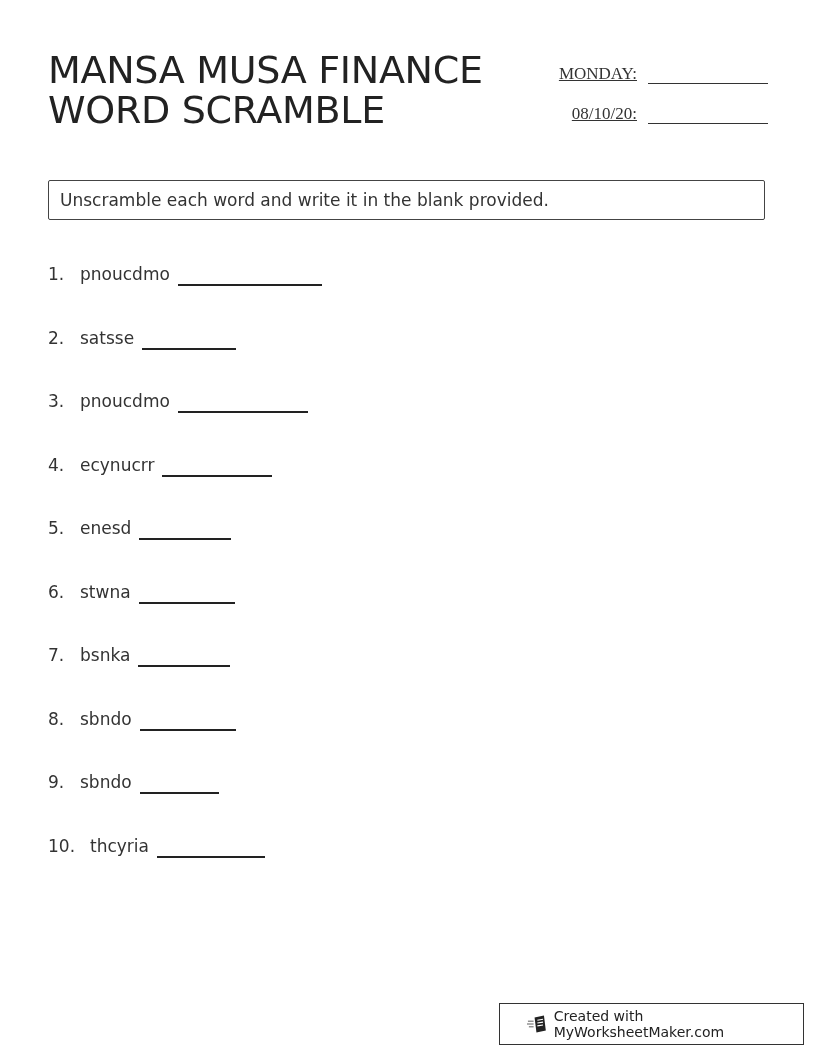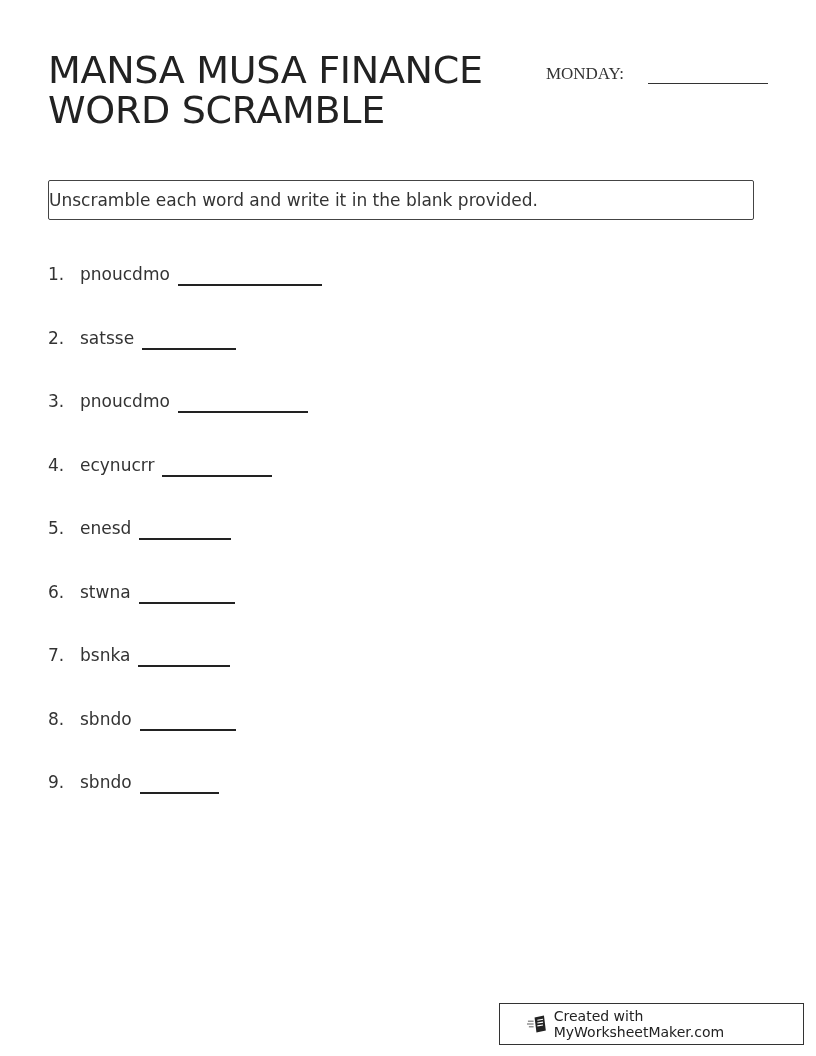--- a/index.html
+++ b/index.html
@@ -4,44 +4,48 @@
 <style>
   html, body { margin: 0; padding: 0; background: #ffffff; }
   body { width: 816px; height: 1056px; position: relative; overflow: hidden;
          font-family: "DejaVu Sans", sans-serif; color: #2a2a2a; }
   .title { position: absolute; left: 48px; top: 50px; width: 480px;
            font-size: 38px; line-height: 40px; font-weight: normal; color: #222;
            letter-spacing: -0.3px; margin: 0; }
   .meta { position: absolute; top: 52px; right: 48px; width: 240px;
           font-family: "Liberation Serif", serif; font-size: 17px; color: #333; }
   .meta-row { display: flex; justify-content: flex-end; align-items: flex-end; height: 32px; margin-bottom: 8px; }
-  .meta-label { margin-right: 24px; }
+  .meta-label { margin-right: 11px; text-decoration: underline; }
   .meta-line { width: 120px; border-bottom: 1.3px solid #333; height: 22px; }
   .instructions { position: absolute; left: 48px; top: 180px; width: 704px; height: 38px;
                   border: 1.3px solid #444; border-radius: 2px; box-sizing: content-box;
-                  font-size: 17px; line-height: 38px; padding-left: 0; color: #333; }
+                  font-size: 17px; line-height: 38px; padding-left: 11px; color: #333; }
   .items { position: absolute; left: 48px; top: 262px; width: 500px; }
   .item { height: 63.5px; display: flex; align-items: flex-start; font-size: 17px; line-height: 24px; color: #333; }
   .num { width: 32px; }
   .num.wide { width: 42px; }
   .word { margin-right: 8px; text-align: center; }
   .blank { border-bottom: 2px solid #222; height: 22px; }
   .footer { position: absolute; left: 499px; top: 1003px; width: 305px; height: 42px;
             border: 1.3px solid #333; box-sizing: border-box; display: flex; align-items: center;
             font-size: 14px; color: #222; padding-left: 27px; }
   .footer svg { margin-right: 6px; }
 </style>
 </head>
 <body>
 
 <h1 class="title">MANSA MUSA FINANCE WORD SCRAMBLE</h1>
 
 <div class="meta">
   <div class="meta-row">
     <span class="meta-label">MONDAY:</span>
+    <span class="meta-line"></span>
+  </div>
+  <div class="meta-row">
+    <span class="meta-label">08/10/20:</span>
     <span class="meta-line"></span>
   </div>
 </div>
 
 <div class="instructions">Unscramble each word and write it in the blank provided.</div>
 
 <div class="items" id="items">
     <div class="item">
       <span class="num">1.</span>
       <span class="word">pnoucdmo</span>
@@ -80,20 +84,25 @@
     <div class="item">
       <span class="num">8.</span>
       <span class="word">sbndo</span>
       <span class="blank" style="width: 96px;"></span>
     </div>
     <div class="item">
       <span class="num">9.</span>
       <span class="word">sbndo</span>
       <span class="blank" style="width: 79px;"></span>
     </div>
+    <div class="item">
+      <span class="num wide">10.</span>
+      <span class="word">thcyria</span>
+      <span class="blank" style="width: 108px;"></span>
+    </div>
   </div>
 
 <div class="footer">
   <svg width="22" height="20" viewBox="0 0 22 20">
     <line x1="1" y1="7" x2="7" y2="7" stroke="#555" stroke-width="1"></line>
     <line x1="0" y1="10" x2="7" y2="10" stroke="#555" stroke-width="1"></line>
     <line x1="2" y1="13" x2="7" y2="13" stroke="#555" stroke-width="1"></line>
     <path d="M8 3 L18 1 L20 17 L10 19 Z" fill="#222"></path>
     <path d="M11 6 L17 5 M11 9 L17 8 M11 12 L17 11" stroke="#fff" stroke-width="1.2"></path>
   </svg>

